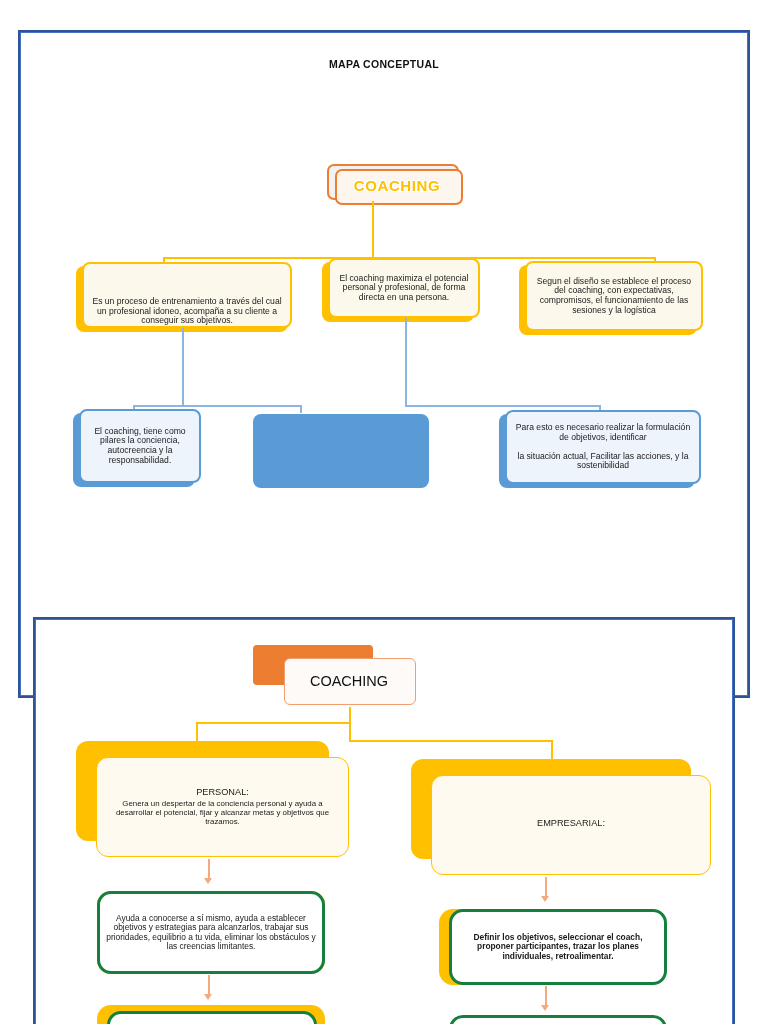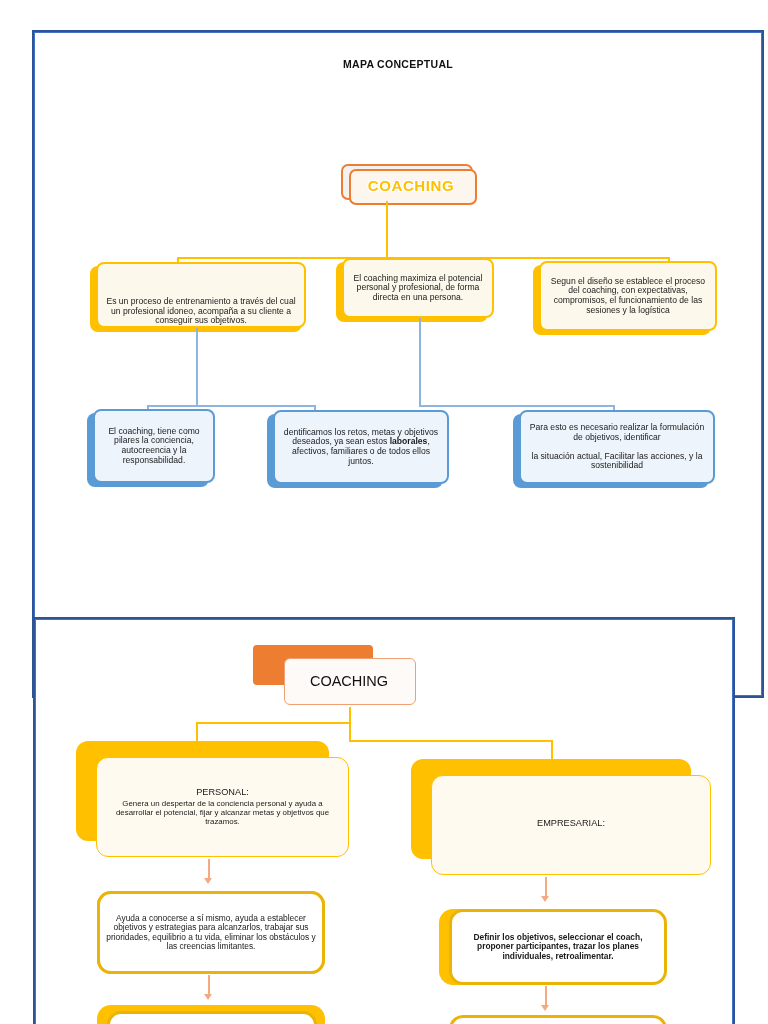--- a/index.html
+++ b/index.html
@@ -1,19 +1,19 @@
 <!DOCTYPE html>
 <html><head>
 <meta charset="utf-8">
 <style>
   html,body{margin:0;padding:0;background:#ffffff;}
   body{width:768px;height:1024px;overflow:hidden;font-family:"Liberation Sans",sans-serif;}
 
   .page{position:absolute;background:#ffffff;border:2px solid #2e5496;box-shadow:0 0 0 1px #4472c4 inset;box-sizing:border-box;}
-  #page-1{left:32px;top:30px;width:732px;height:668px;}
+  #page-1{left:18px;top:30px;width:732px;height:668px;}
   #page-2{left:33px;top:617px;width:702px;height:430px;}
 
   .canvas{position:absolute;left:0;top:0;right:0;bottom:0;overflow:hidden;}
 
   
   .node{position:absolute;box-sizing:border-box;display:flex;align-items:center;justify-content:center;text-align:center;}
   .node .txt{width:100%;padding:0 6px;line-height:1.12;}
 
   
   .map-title{position:absolute;left:0;right:0;top:26px;text-align:center;font-size:10.5px;font-weight:bold;letter-spacing:.3px;color:#111;}
@@ -42,21 +42,21 @@
   .ln-go{background:#ffc000;}
 
   
   .p2root{left:251px;top:660px;}
   .p2root .shadow{position:absolute;left:0;top:0;width:120px;height:40px;background:#ed7d31;border-radius:4px;}
   .p2root .face{position:absolute;left:31px;top:13px;width:130px;height:45px;background:#fdfaf7;border:1.5px solid #f0a070;border-radius:6px;}
   .p2root .label{position:absolute;left:31px;top:13px;width:130px;height:45px;display:flex;align-items:center;justify-content:center;font-size:14.5px;color:#111;}
 
   .obox{background:#fffaf0;border:1.5px solid #ffc000;border-radius:12px;font-size:7.9px;color:#1a1a1a;}
   .obox-sh{position:absolute;background:#ffc000;border-radius:12px;}
-  .obox2{background:#ffffff;border:3px solid #eab308;border-radius:14px;font-size:8.4px;color:#1a1a1a;}
+  .obox2{background:#ffffff;border:3px solid #15803d;border-radius:14px;font-size:8.4px;color:#1a1a1a;}
   .obox2-sh{position:absolute;background:#ffc000;border-radius:14px;}
 
   .hdr{display:block;font-size:9.2px;margin-bottom:3px;}
   .arrow{position:absolute;width:0;height:0;border-left:4px solid transparent;border-right:4px solid transparent;border-top:6px solid #f4a97f;}
 </style>
 </head>
 <body>
 
 <div class="page" id="page-1">
   <div class="canvas">
@@ -98,23 +98,20 @@
     <div class="ln ln-b" style="left:385px;top:286px;width:1.5px;height:88px;"></div>
     <div class="ln ln-b" style="left:385px;top:373px;width:195px;height:1.5px;"></div>
     <div class="ln ln-b" style="left:579px;top:373px;width:1.5px;height:8px;"></div>
 
     <div class="bbox-sh" style="left:53px;top:381px;width:122px;height:74px;"></div>
     <div class="node bbox" style="left:59px;top:377px;width:122px;height:74px;">
       <div class="txt">El coaching, tiene como pilares la conciencia, autocreencia y la responsabilidad.</div>
     </div>
 
     <div class="bbox-sh" style="left:233px;top:382px;width:176px;height:74px;"></div>
-    <div class="node bbox" style="left:239px;top:378px;width:176px;height:74px;">
-      <div class="txt"><span>dentificamos los retos, metas y objetivos deseados, ya sean estos </span><b>laborales</b><span>, afectivos, familiares o de todos ellos juntos.</span></div>
-    </div>
 
     <div class="bbox-sh" style="left:479px;top:382px;width:196px;height:74px;"></div>
     <div class="node bbox" style="left:485px;top:378px;width:196px;height:74px;text-align:center;">
       <div class="txt">
         <span>Para esto es necesario realizar la formulación de objetivos, identificar</span><br><br>
         <span>la situación actual, Facilitar las acciones, y la sostenibilidad</span>
       </div>
     </div>
 
   </div>

